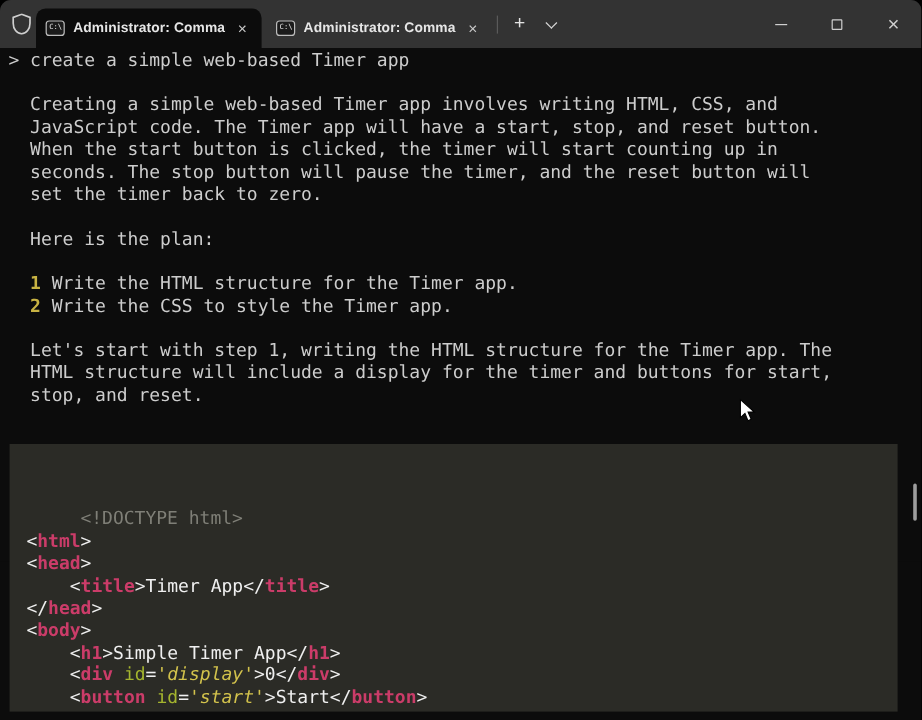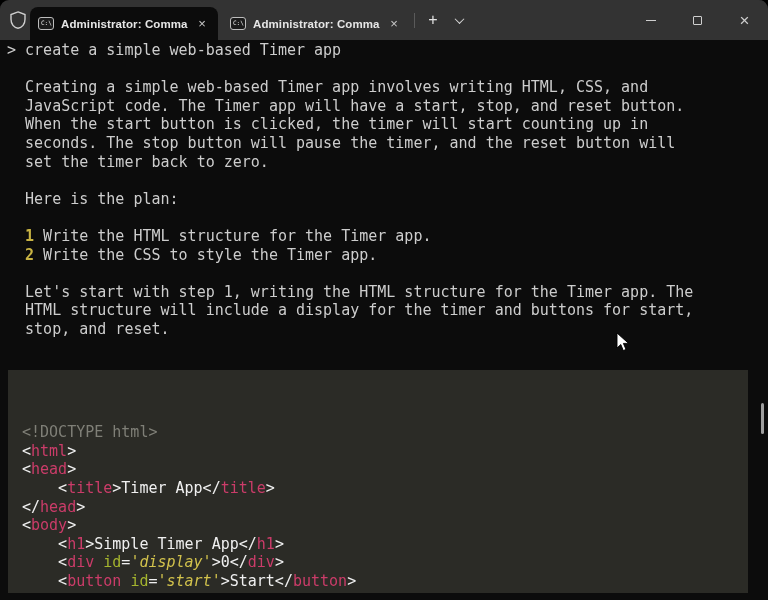--- a/index.html
+++ b/index.html
@@ -44,24 +44,24 @@
   
   .terminal { position:absolute; left:0; top:40px; width:768px; height:428px;
               background:var(--terminal-bg); }
   .term-text { position:absolute; left:7px; top:1px;
                font-family:"DejaVu Sans Mono", monospace; font-size:15px;
                line-height:18.6px; white-space:pre; }
   .line { white-space:pre; }
   .seg-text    { color:var(--text); }
   .seg-num     { color:var(--list-number); font-weight:700; }
   .seg-plain   { color:var(--code-plain); }
-  .seg-tag     { color:var(--code-tag); }
+  .seg-tag     { color:var(--code-tag);font-weight:bold; }
   .seg-attr    { color:var(--code-attr); }
   .seg-str     { color:var(--code-string);font-style:italic; }
-  .seg-comment { color:var(--code-comment); }
+  .seg-comment { color:var(--code-comment);margin-left:45px; }
 
   .code-block { position:absolute; left:8px; top:330px; width:740px; height:223px;
                 background:var(--code-bg); padding:16px 0 0 14px;
                 font-family:"DejaVu Sans Mono", monospace; font-size:15px;
                 line-height:18.6px; white-space:pre; overflow:hidden; }
 
   .scrollbar-thumb { position:absolute; left:761px; top:363px; width:3px; height:31px;
                      background:#9d9d9d; border-radius:2px; }
 
   .mouse-cursor { position:absolute; left:616px; top:332px; }

